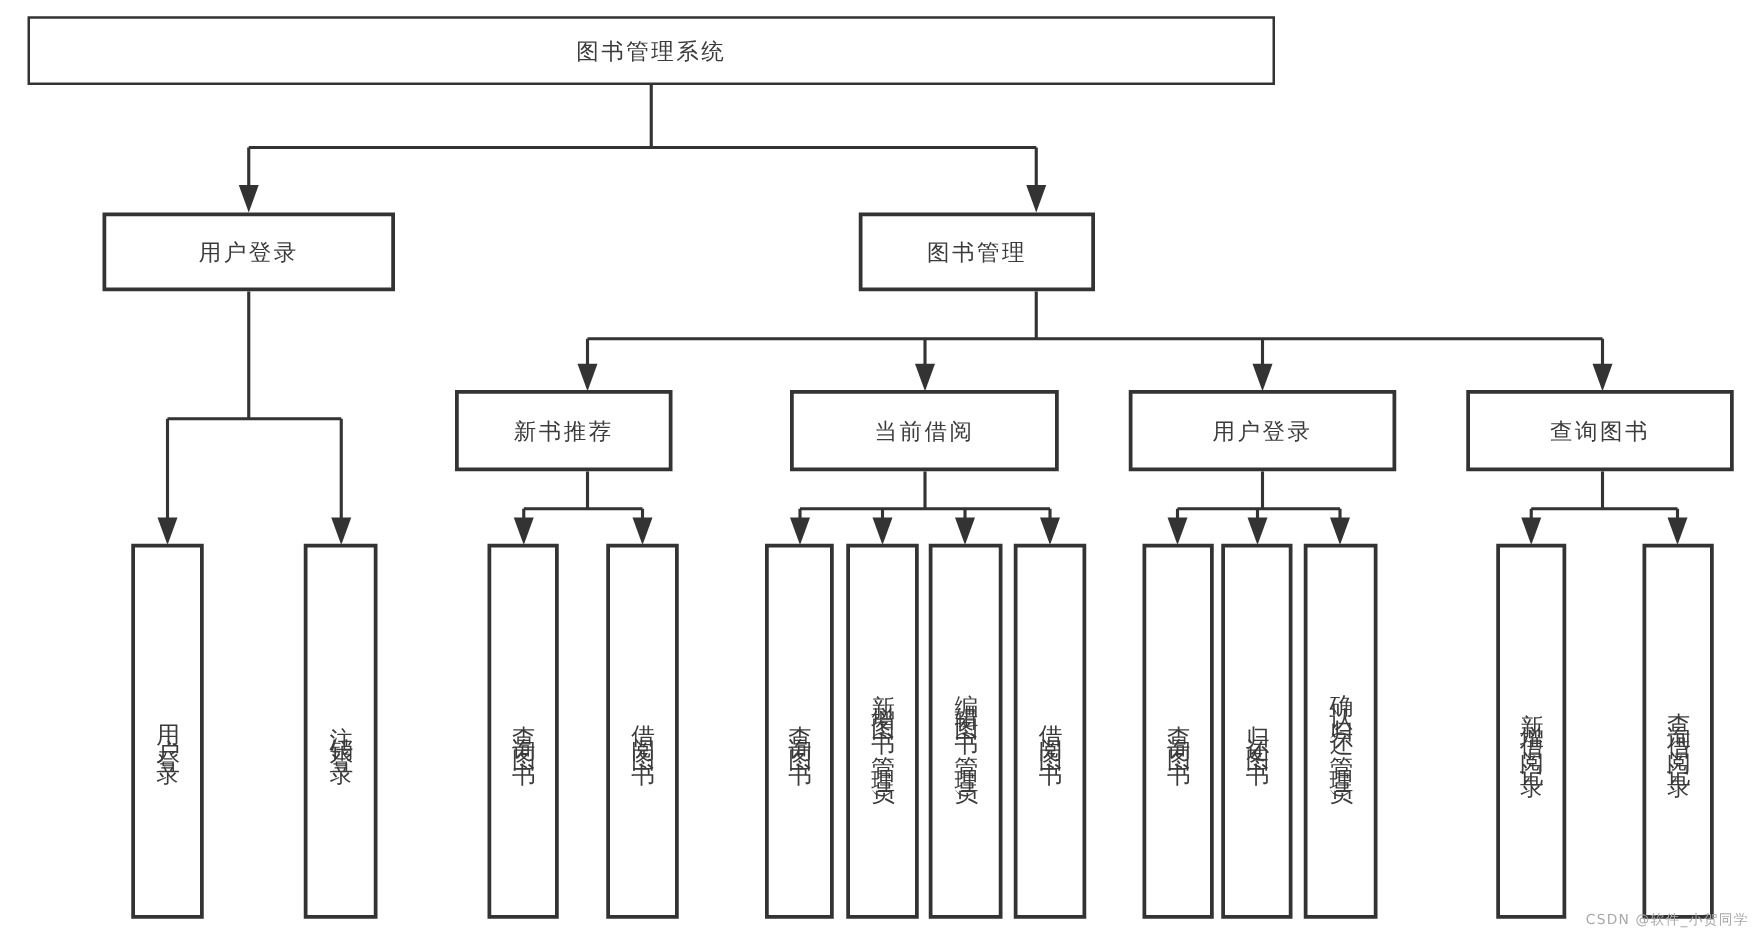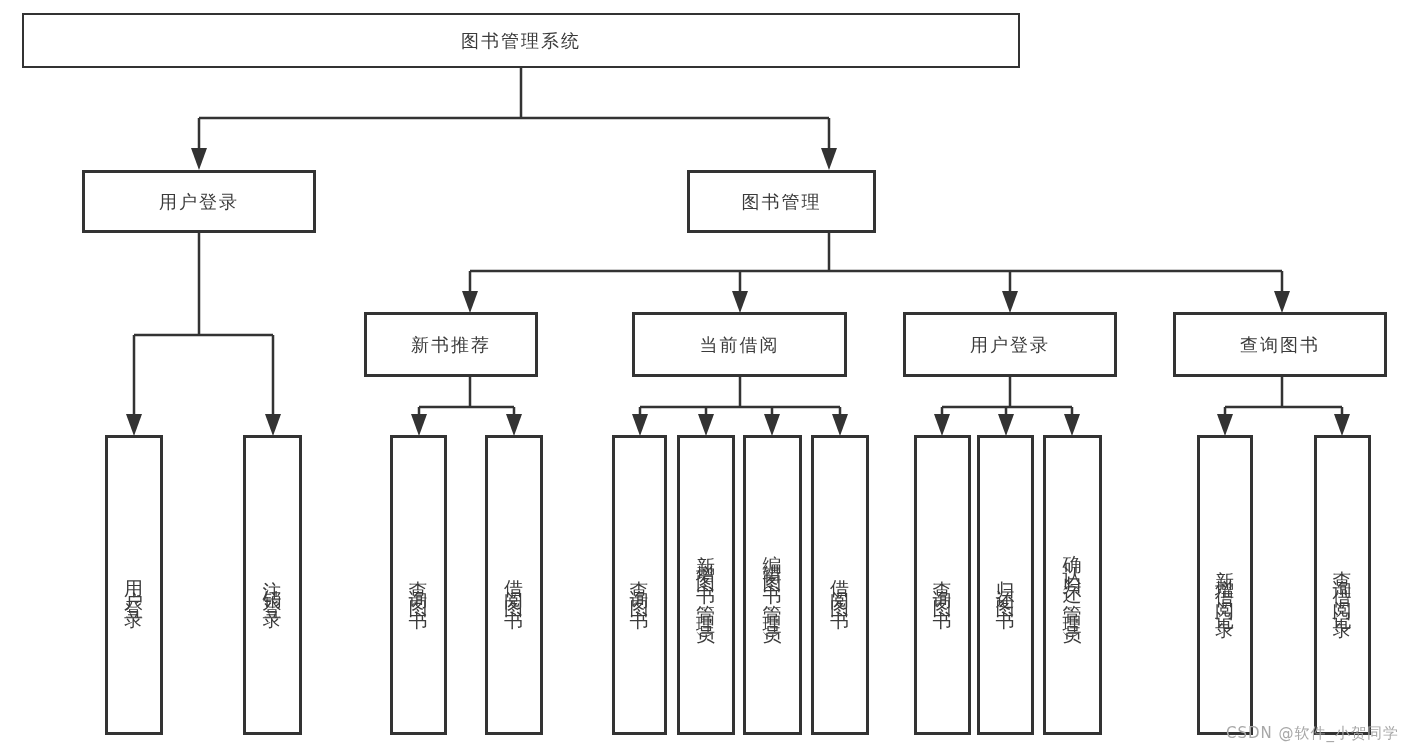--- a/index.html
+++ b/index.html
@@ -28,21 +28,21 @@
     writing-mode:vertical-rl;
     text-orientation:mixed;
     font-size:19px;
     letter-spacing:10px;
     line-height:1;
     white-space:nowrap;
   }
   .watermark{
     position:absolute;z-index:3;
     right:6px;bottom:4px;
-    font-size:15px;letter-spacing:1px;
+    font-size:11px;letter-spacing:1px;
     color:var(--watermark-color);
     white-space:nowrap;
   }
 </style>
 </head>
 <body>
 
 <div class="canvas">
 
   <svg class="edges" width="1405" height="747" aria-hidden="true">

